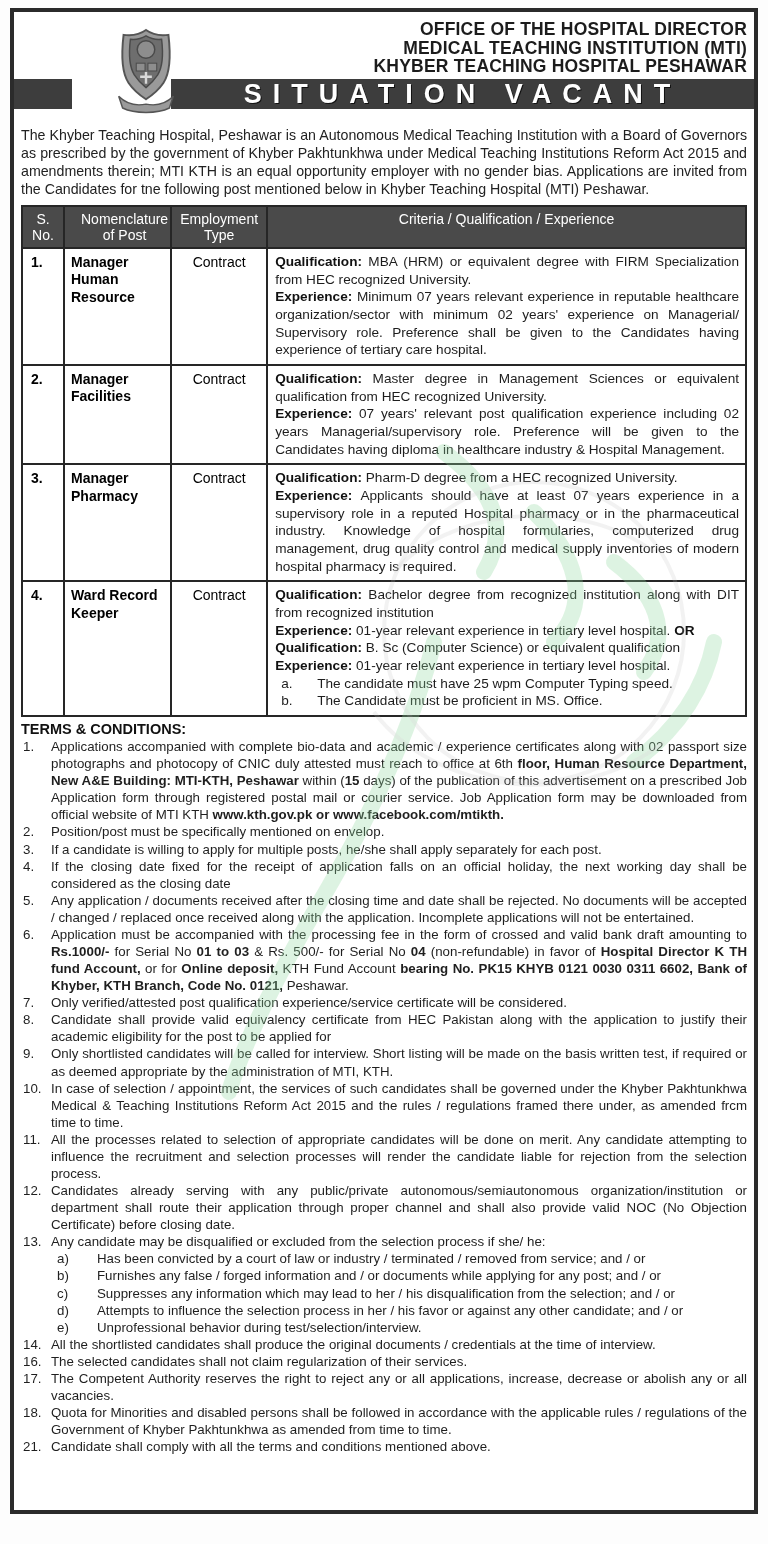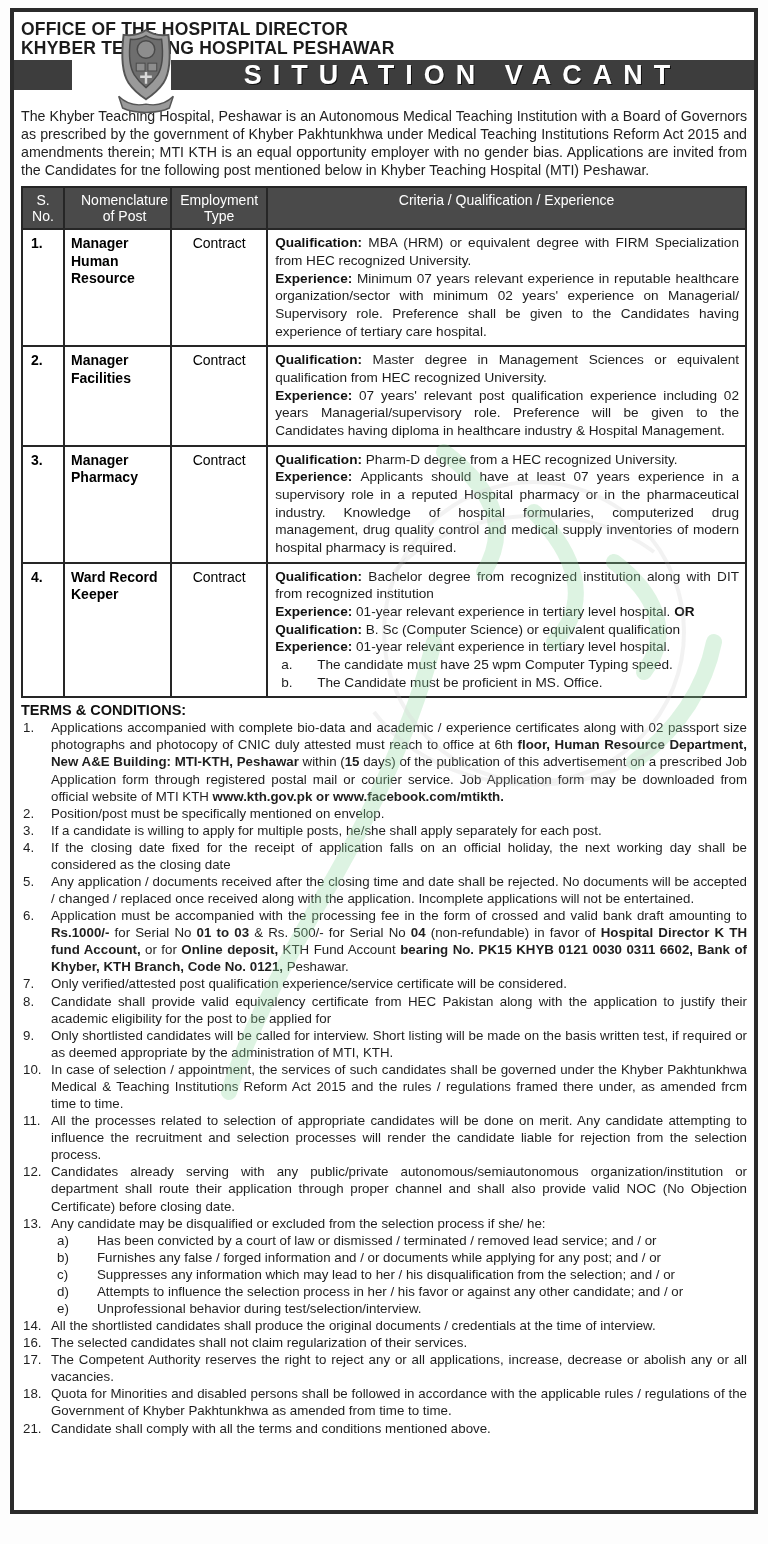--- a/index.html
+++ b/index.html
@@ -2,21 +2,21 @@
 <html><head>
 <meta charset="utf-8">
 <style>
   * { margin:0; padding:0; box-sizing:border-box; }
   html,body { width:768px; background:#f2f2f2; font-family:"Liberation Sans", sans-serif; }
   .page { position:relative; width:768px; height:1544px; background:#fdfdfd; overflow:hidden; }
   .ad { position:relative; margin:8px 10px 0 10px; border:4px solid #2b2b2b; background:#fff; padding:0 7px 4px 7px; min-height:1506px; }
 
   
   .header { position:relative; padding-top:8px; }
-  .title-line { text-align:left; font-weight:bold; color:#1c1c1c; font-size:17.5px; line-height:1.07; letter-spacing:0.2px; }
+  .title-line { text-align:right; font-weight:bold; color:#1c1c1c; font-size:17.5px; line-height:1.07; letter-spacing:0.2px; }
   .banner-row { position:relative; height:40px; margin-top:3px; }
   .banner-left { position:absolute; left:-7px; top:0; width:58px; height:30px; background:#3d3d3d; }
   .banner-main { position:absolute; left:150px; right:-7px; top:0; height:30px; background:#3d3d3d;
                  display:flex; align-items:center; justify-content:center; }
   .banner-main span { color:#fff; font-weight:bold; font-size:27px; letter-spacing:11px; white-space:nowrap;
                       text-shadow:1px 1px 0 #111; transform:scaleY(1.05); }
   .logo { position:absolute; left:86px; top:14px; width:78px; height:88px; z-index:3; }
 
   
   .intro { margin-top:8px; font-size:14.2px; line-height:1.26; color:#222; text-align:justify; }
@@ -62,20 +62,21 @@
       </g>
       <g fill="none" stroke="#bdbdbd" stroke-opacity="0.35" stroke-width="4">
         <circle cx="520" cy="240" r="150"></circle>
         <path d="M380 180 C 430 120, 560 100, 640 160"></path>
         <path d="M360 320 C 420 400, 560 420, 650 350"></path>
       </g>
     </svg>
 
     <div class="header">
       <div class="title-line">OFFICE OF THE HOSPITAL DIRECTOR</div>
+      <div class="title-line">MEDICAL TEACHING INSTITUTION (MTI)</div>
       <div class="title-line">KHYBER TEACHING HOSPITAL PESHAWAR</div>
 
       <div class="banner-row">
         <div class="banner-left"></div>
         <div class="banner-main">
           <span>SITUATION VACANT</span>
         </div>
       </div>
 
       <svg class="logo" viewBox="0 0 80 90">
@@ -201,21 +202,21 @@
         <div class="term">
           <span class="num">12.</span>
           <div class="txt"><span class="seg">Candidates already serving with any public/private autonomous/semiautonomous organization/institution or department shall route their application through proper channel and shall also provide valid NOC (No Objection Certificate) before closing date.</span></div>
         </div>
         <div class="term">
           <span class="num">13.</span>
           <div class="txt"><span class="seg">Any candidate may be disqualified or excluded from the selection process if she/ he:</span></div>
         </div>
         <div class="subterm">
           <span class="m">a)</span>
-          <div class="t">Has been convicted by a court of law or dismissed / terminated / removed lead service; and / or</div>
+          <div class="t">Has been convicted by a court of law or industry / terminated / removed from service; and / or</div>
         </div>
         <div class="subterm">
           <span class="m">b)</span>
           <div class="t">Furnishes any false / forged information and / or documents while applying for any post; and / or</div>
         </div>
         <div class="subterm">
           <span class="m">c)</span>
           <div class="t">Suppresses any information which may lead to her / his disqualification from the selection; and / or</div>
         </div>
         <div class="subterm">

